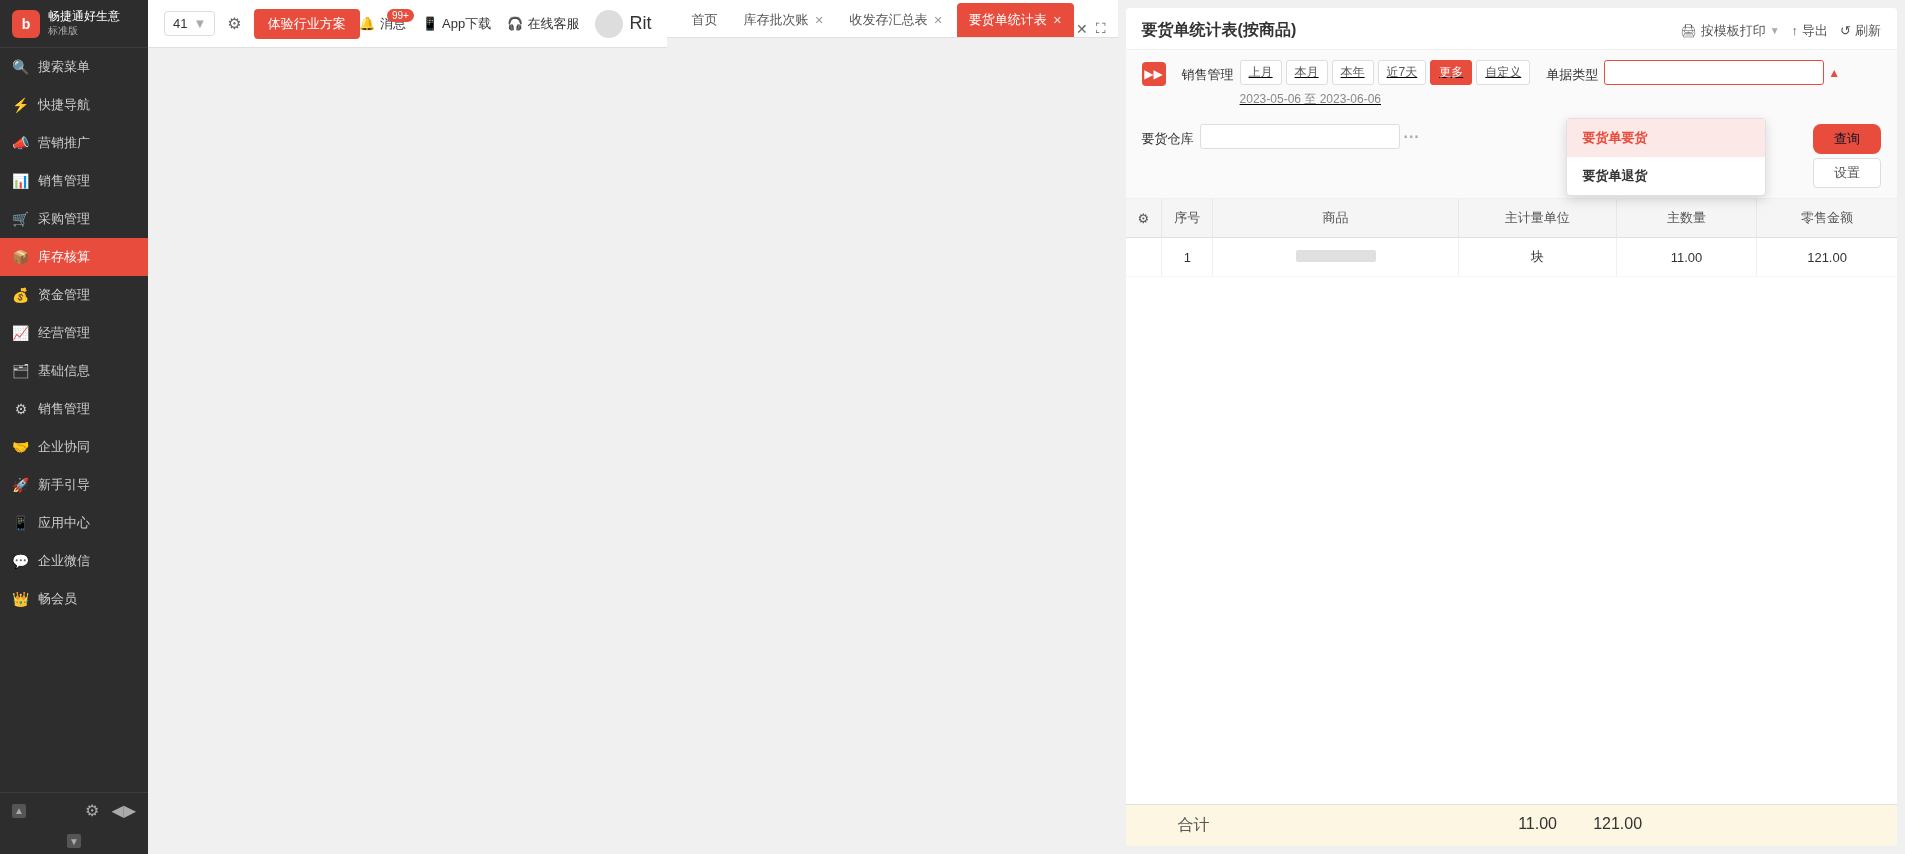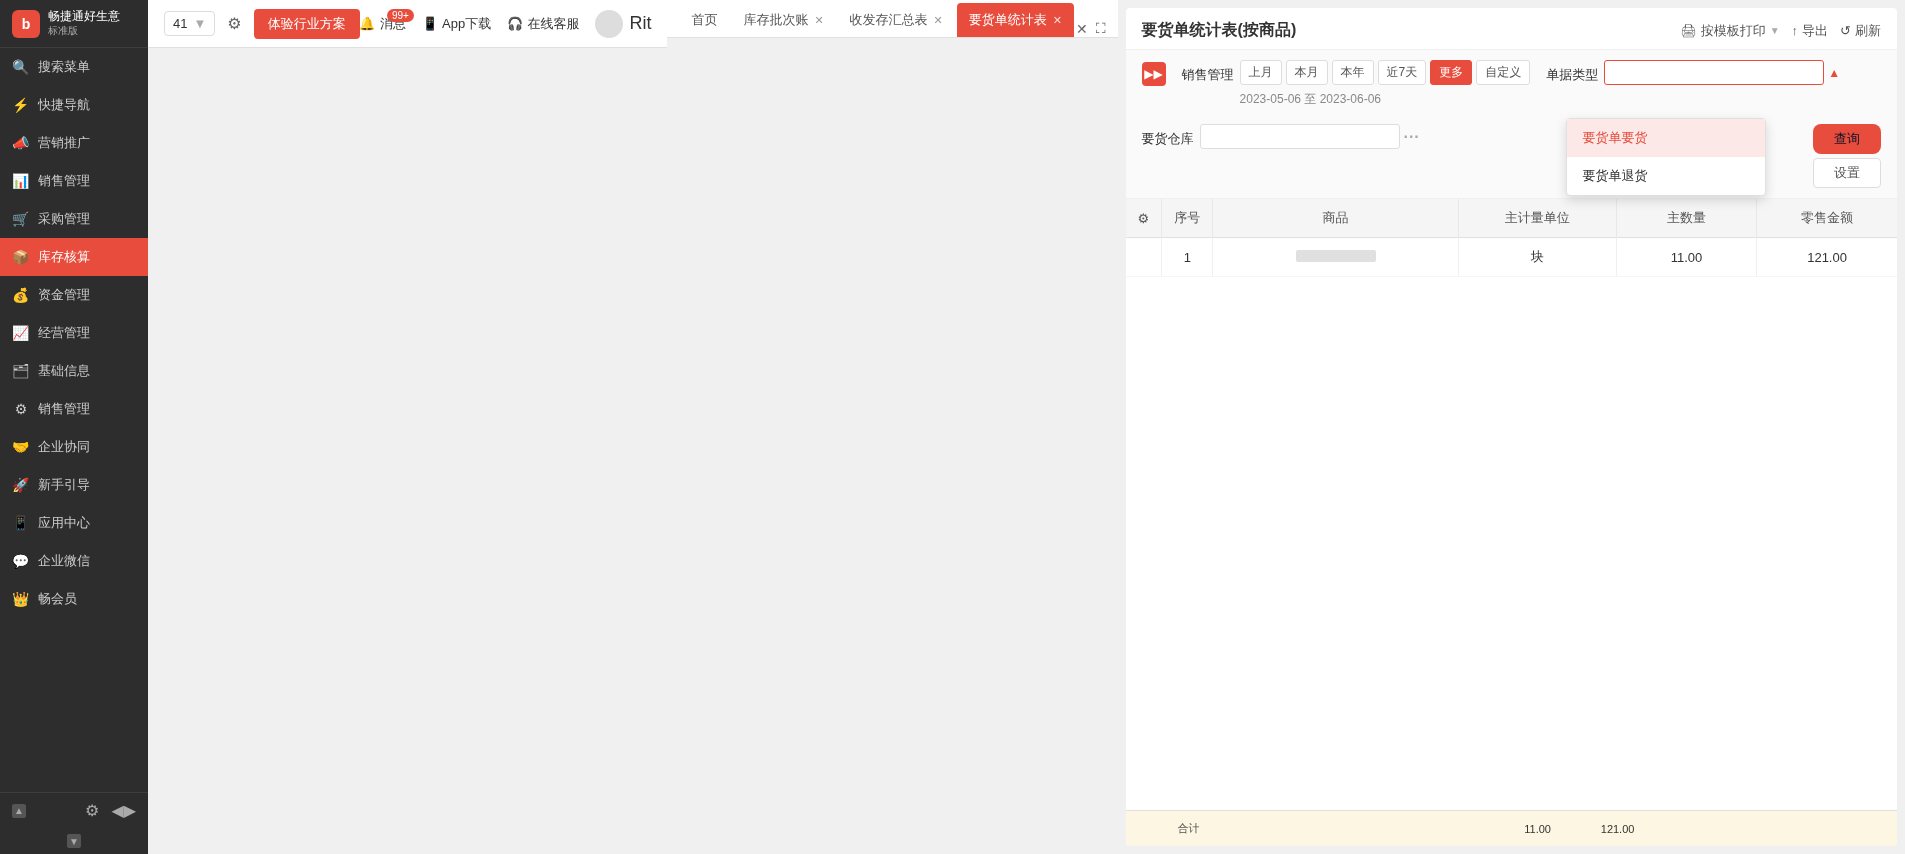--- a/index.html
+++ b/index.html
@@ -310,20 +310,21 @@
     .dropdown-menu {
       position: absolute;
       top: 68px;
       left: 440px;
       background: white;
       border: 1px solid #e0e0e0;
       border-radius: 4px;
       box-shadow: 0 4px 12px rgba(0,0,0,0.15);
       z-index: 100;
       width: 200px;
+      font-weight: bold;
     }
     .dropdown-item {
       padding: 10px 16px;
       cursor: pointer;
       font-size: 13px;
       color: #333;
     }
     .dropdown-item.selected {
       background: #fde8e8;
       color: #e74c3c;
@@ -378,24 +379,24 @@
       height: 12px;
       background: #e0e0e0;
       border-radius: 2px;
     }
 
     
     .table-footer {
       background: #fdf6e3;
       border-top: 1px solid #e0e0e0;
       display: flex;
-      align-items: center;
+      align-items: flex-start;
       padding: 10px 12px;
       flex-shrink: 0;
-      font-size: 11px;
+      font-size: 16px;
     }
     .footer-label {
       width: 280px;
       color: #555;
       padding-left: 40px;
     }
     .footer-unit { width: 80px; text-align: center; }
     .footer-qty { width: 80px; text-align: center; color: #333; }
     .footer-amount { width: 80px; text-align: center; color: #333; }
 
@@ -405,21 +406,21 @@
       align-items: flex-start;
       gap: 6px;
     }
     .filter-label-text {
       font-size: 13px;
       color: #333;
       white-space: nowrap;
       margin-top: 6px;
     }
     .filter-content {
-      display: flex; flex-direction: column; gap: 4px;
+      display: flex; flex-direction: column; gap: 4px; text-decoration: underline;
     }
   </style>
 </head>
 <body>
 
 <div class="sidebar">
   <div class="sidebar-logo">
     <div class="sidebar-logo-icon">b</div>
     <div>
       <div class="sidebar-logo-text">畅捷通好生意</div>

